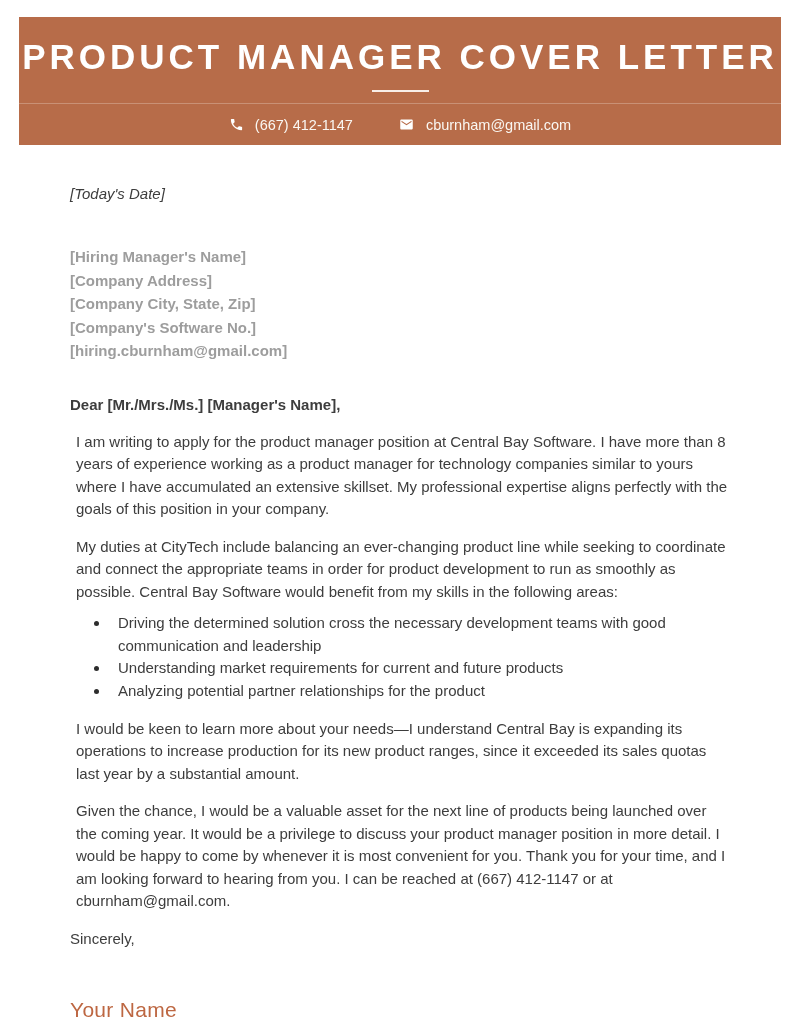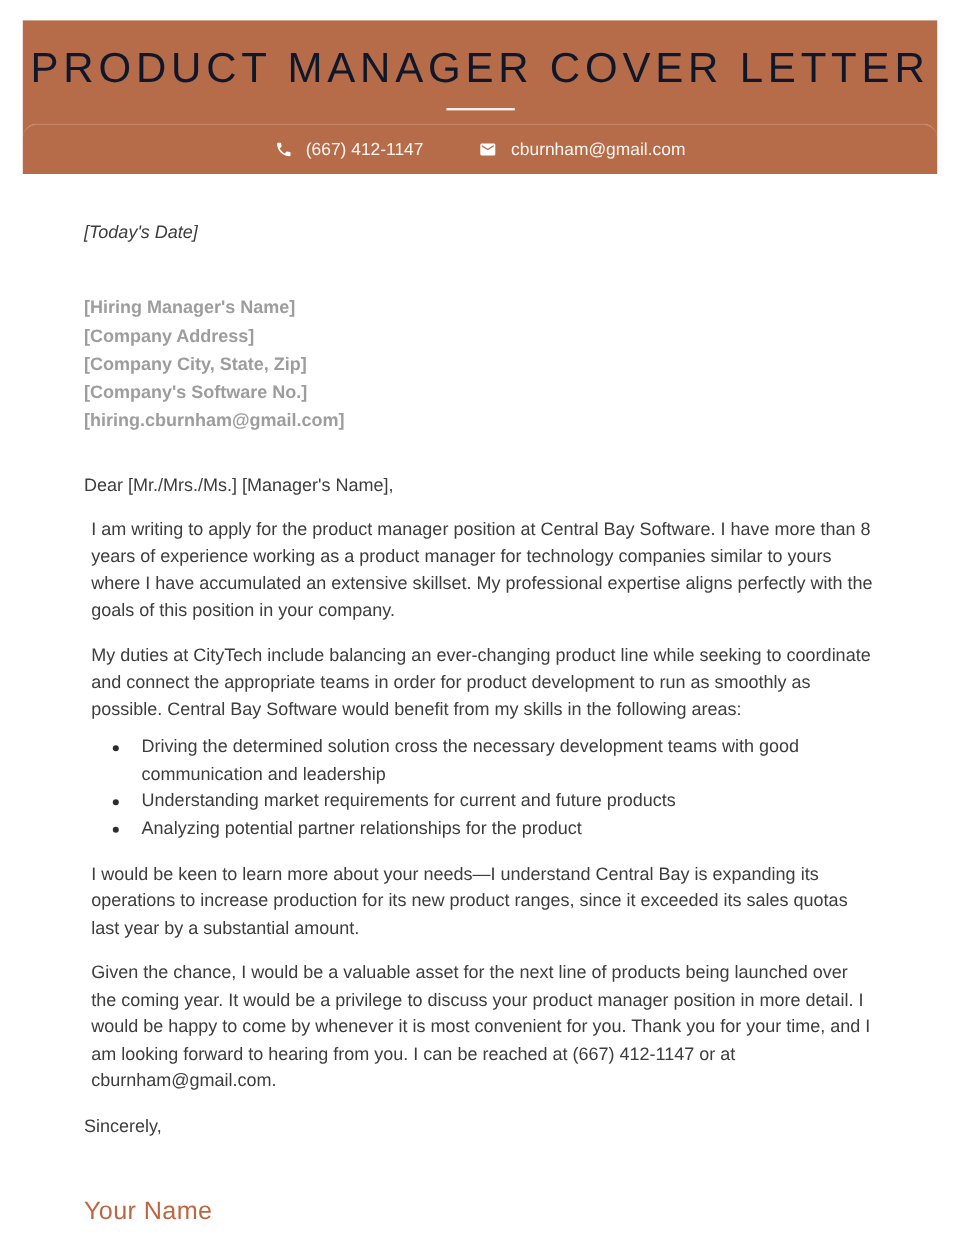--- a/index.html
+++ b/index.html
@@ -20,44 +20,43 @@
 
   
   .header {
     background: #b76c49;
     height: 128px;
     display: flex;
     flex-direction: column;
   }
   .header-title {
     text-align: center;
-    color: #0f172a;
+    color: #ffffff;
     font-size: 35px;
-    font-weight: 400;
+    font-weight: 700;
     letter-spacing: 4px;
     margin-top: 20px;
     white-space: nowrap;
   }
   .title-divider {
     width: 57px;
     height: 2px;
     background: rgba(253, 250, 246, 0.92);
     margin: 13px auto 0 auto;
   }
   .contact-bar {
     margin-top: auto;
     height: 42px;
     border-top: 1px solid rgba(255, 255, 255, 0.25);
     display: flex;
     align-items: center;
     justify-content: center;
     gap: 45px;
     color: #faf7f2;
     font-size: 14.5px;
-    border-radius: 12px;
   }
   .contact-item {
     display: flex;
     align-items: center;
     gap: 11px;
     white-space: nowrap;
   }
   .contact-item svg { display: block; fill: #ffffff; }
 
   
@@ -74,20 +73,21 @@
   }
   .recipient {
     margin-top: 40px;
     color: #9d9d9d;
     line-height: 23.5px;
     font-weight: bold;
   }
   .salutation {
     margin-top: 31px;
     line-height: 22px;
+    font-weight: bold;
   }
   .para {
     margin: 15px 0 0 6px;
     line-height: 22.5px;
   }
   .skills-list {
     list-style: none;
     margin: 9px 0 0 0;
     padding: 0 0 0 48px;
   }

